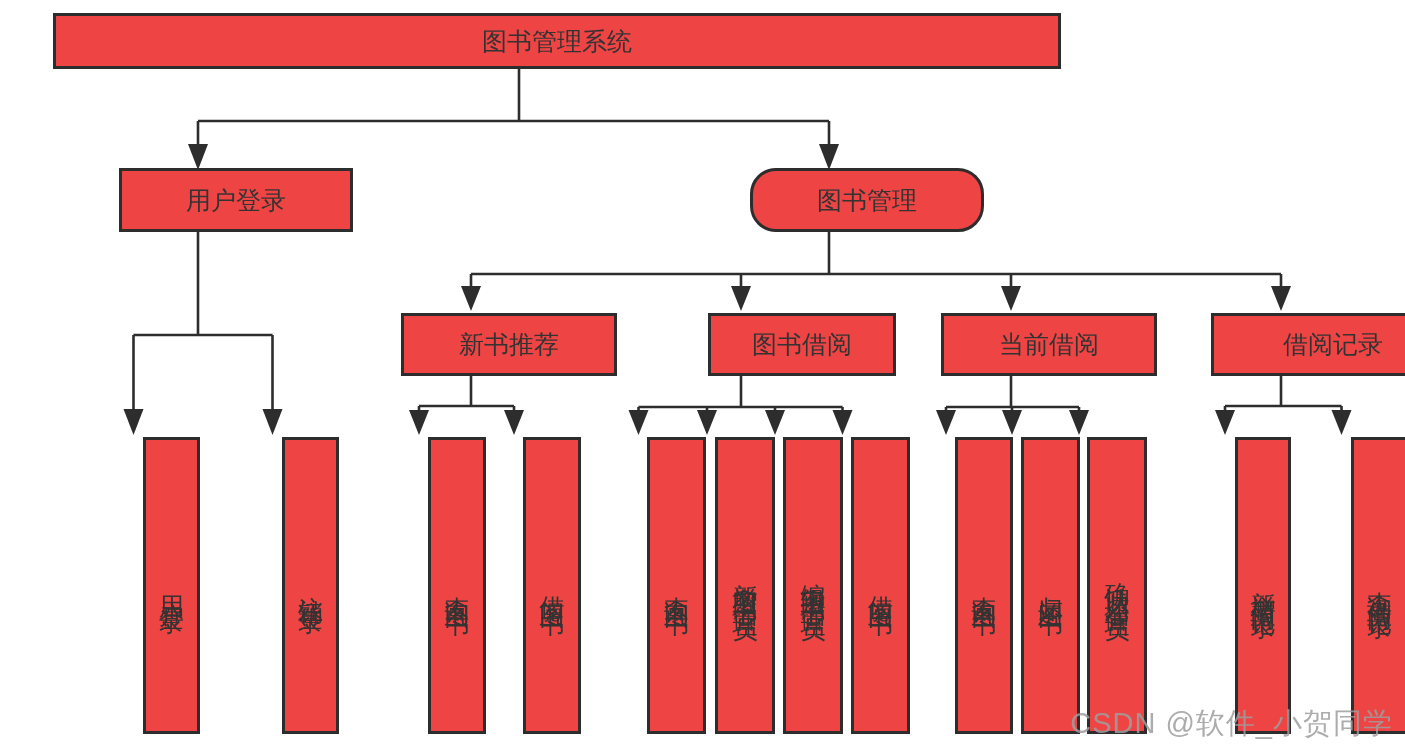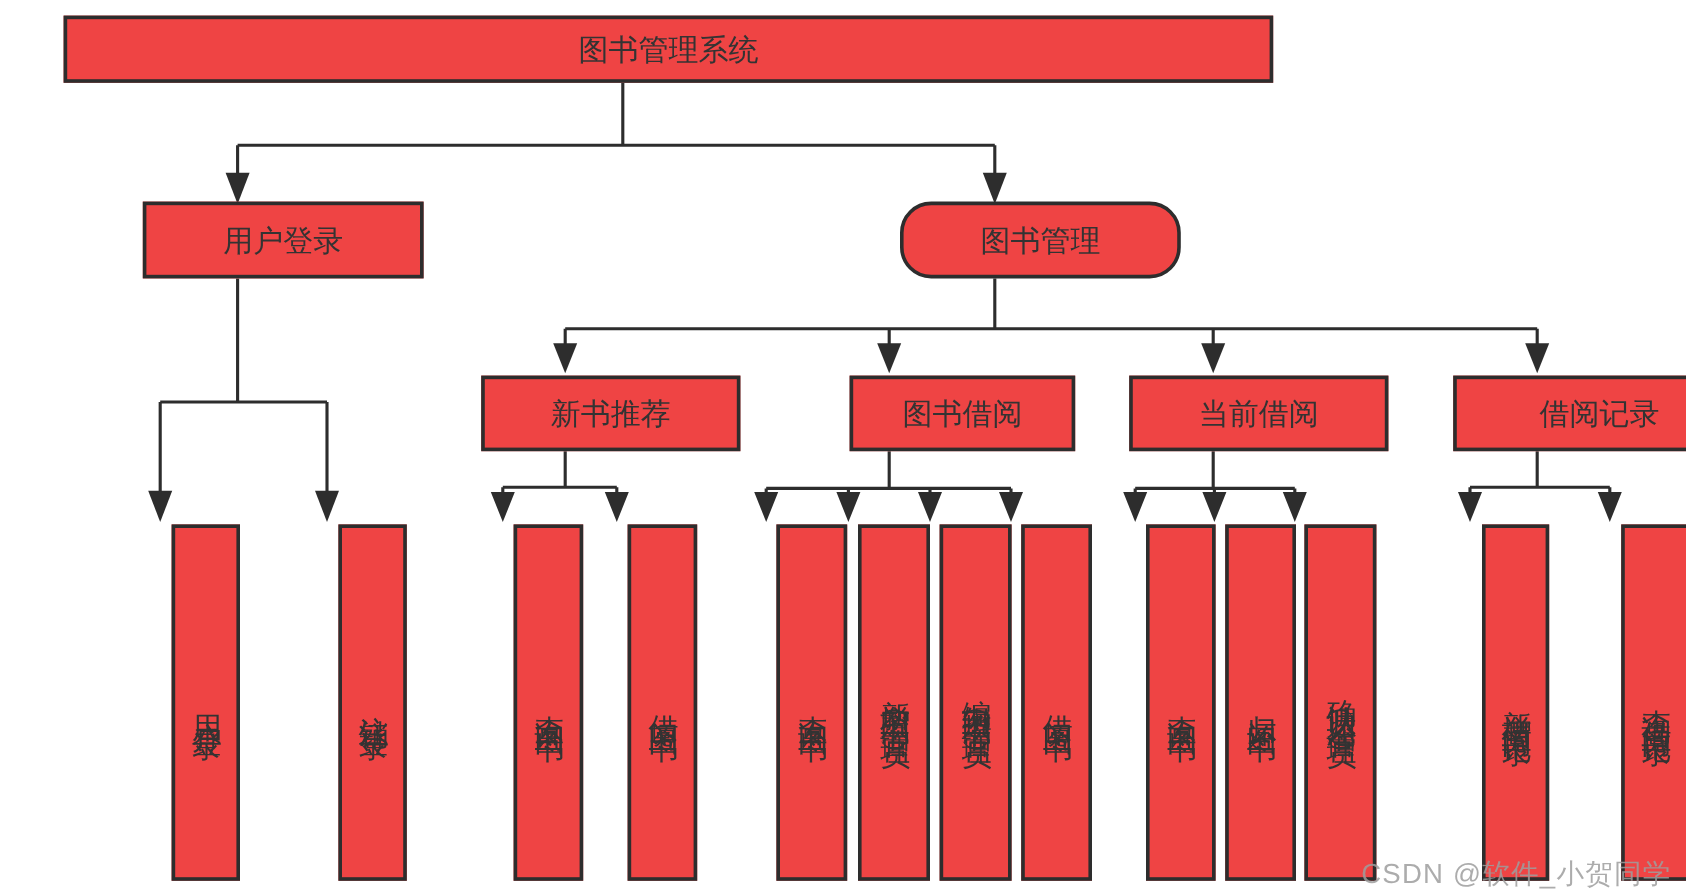--- a/index.html
+++ b/index.html
@@ -76,21 +76,21 @@
   .l-query-c        { left: 917px;  width: 58px; }
   .l-return-books   { left: 983px;  width: 59px; }
   .l-confirm-return { left: 1049px; width: 60px; }
   .l-add-record     { left: 1197px; width: 56px; }
   .l-query-record   { left: 1313px; width: 57px; }
   .watermark {
     position: absolute;
     right: 12px;
     bottom: 3px;
     z-index: 10;
-    font-size: 23px;
+    font-size: 29px;
     letter-spacing: 1px;
     color: rgba(158, 158, 158, 0.85);
     white-space: nowrap;
     margin-top: 12px;
   }
 </style>
 </head>
 <body>
 
 <div class="canvas">

